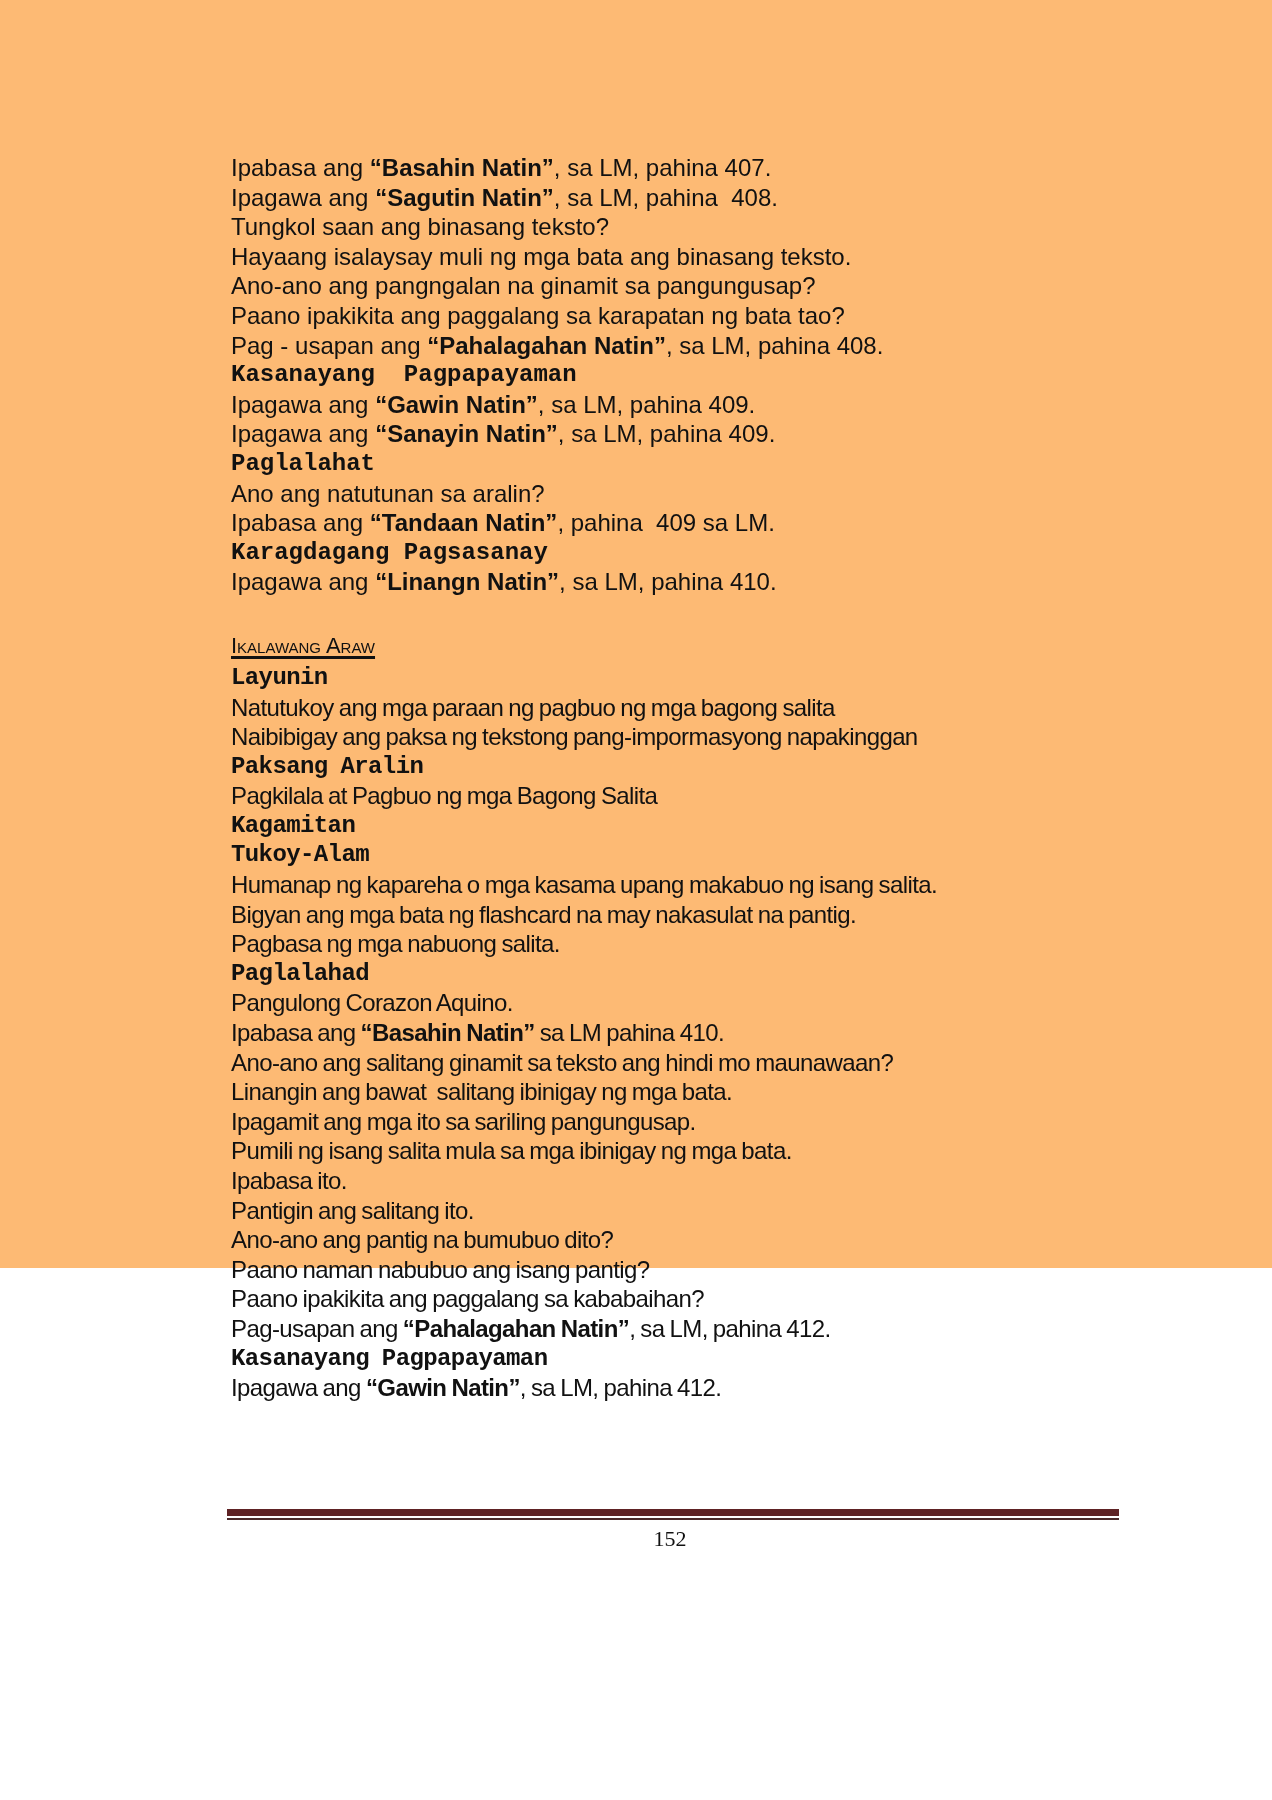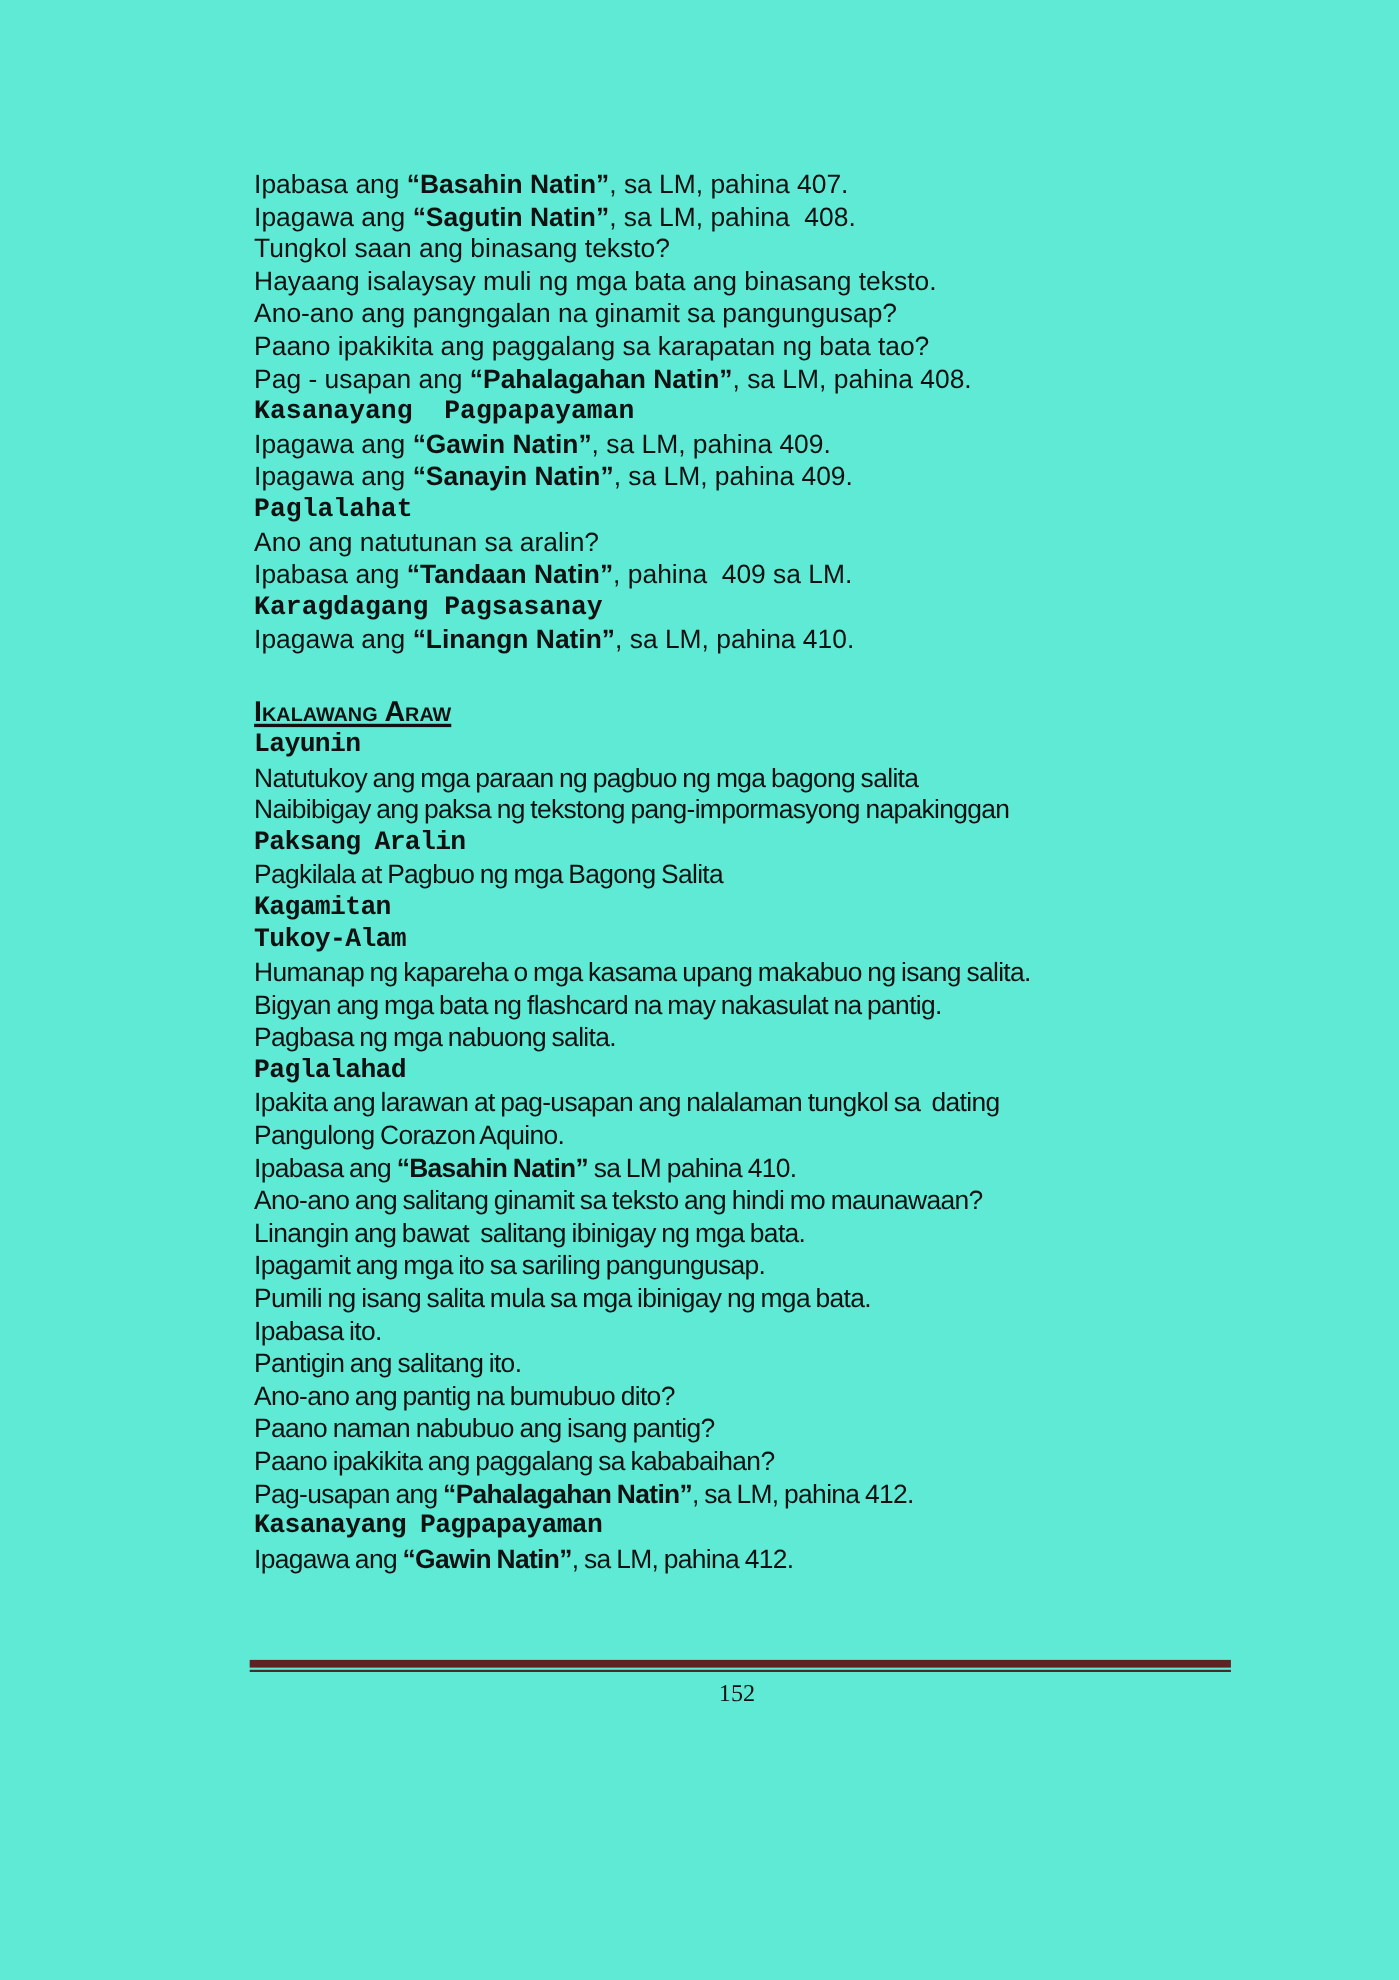--- a/index.html
+++ b/index.html
@@ -13,22 +13,22 @@
       position: relative;
       overflow: hidden;
       font-family: "Liberation Sans", sans-serif;
       color: #111111;
     }
     .page {
       position: absolute;
       left: 0;
       top: 0;
       width: 1272px;
-      height: 1800px;
-      background: #5eead4;
+      height: 1268px;
+      background: #fdba74;
     }
     .content {
       position: absolute;
       left: 231px;
       top: 153px;
       width: 900px;
     }
     .line {
       font-size: 24px;
       line-height: 29.6px;
@@ -44,24 +44,24 @@
       font-weight: bold;
     }
     .line.condensed {
       letter-spacing: -0.6px;
       word-spacing: -1px;
     }
     .spacer {
       height: 34px;
     }
     .section-title {
-      font-size: 26px;
+      font-size: 22px;
       line-height: 30px;
       height: 32px;
-      font-weight: bold;
+      font-weight: normal;
       font-variant: small-caps;
       text-decoration: underline;
       text-decoration-thickness: 3px;
       text-underline-offset: 3px;
       white-space: pre;
     }
     .footer-rule {
       position: absolute;
       left: 227px;
       top: 1509px;
@@ -124,21 +124,20 @@
         <div class="line condensed"><span>Natutukoy ang mga paraan ng pagbuo ng mga bagong salita</span></div>
         <div class="line condensed"><span>Naibibigay ang paksa ng tekstong pang-impormasyong napakinggan</span></div>
         <div class="line heading condensed"><span>Paksang Aralin</span></div>
         <div class="line condensed"><span>Pagkilala at Pagbuo ng mga Bagong Salita</span></div>
         <div class="line heading condensed"><span>Kagamitan</span></div>
         <div class="line heading condensed"><span>Tukoy-Alam</span></div>
         <div class="line condensed"><span>Humanap ng kapareha o mga kasama upang makabuo ng isang salita.</span></div>
         <div class="line condensed"><span>Bigyan ang mga bata ng flashcard na may nakasulat na pantig.</span></div>
         <div class="line condensed"><span>Pagbasa ng mga nabuong salita.</span></div>
         <div class="line heading condensed"><span>Paglalahad</span></div>
-        <div class="line condensed"><span>Ipakita ang larawan at pag-usapan ang nalalaman tungkol sa  dating</span></div>
         <div class="line condensed"><span>Pangulong Corazon Aquino.</span></div>
         <div class="line condensed"><span>Ipabasa ang </span><b>“Basahin Natin”</b><span> sa LM pahina 410.</span></div>
         <div class="line condensed"><span>Ano-ano ang salitang ginamit sa teksto ang hindi mo maunawaan?</span></div>
         <div class="line condensed"><span>Linangin ang bawat  salitang ibinigay ng mga bata.</span></div>
         <div class="line condensed"><span>Ipagamit ang mga ito sa sariling pangungusap.</span></div>
         <div class="line condensed"><span>Pumili ng isang salita mula sa mga ibinigay ng mga bata.</span></div>
         <div class="line condensed"><span>Ipabasa ito.</span></div>
         <div class="line condensed"><span>Pantigin ang salitang ito.</span></div>
         <div class="line condensed"><span>Ano-ano ang pantig na bumubuo dito?</span></div>
         <div class="line condensed"><span>Paano naman nabubuo ang isang pantig?</span></div>

